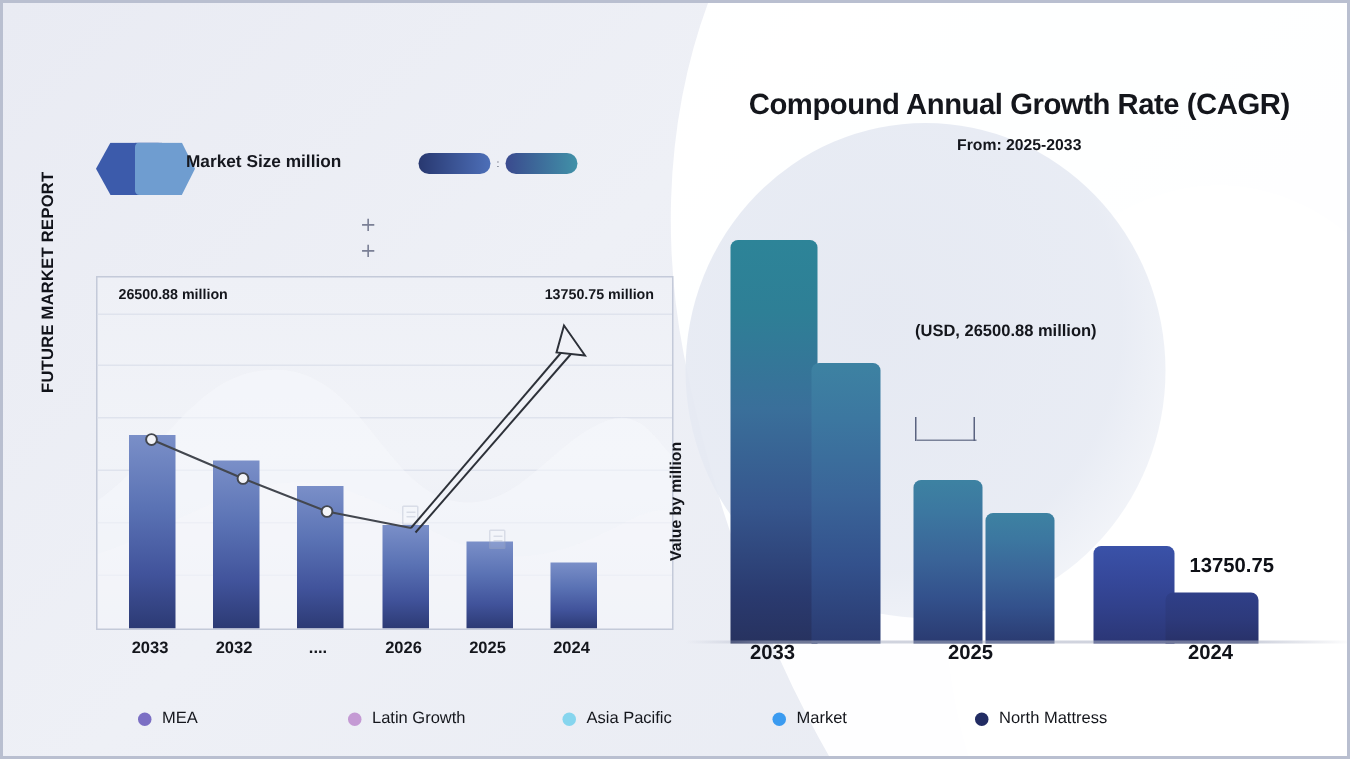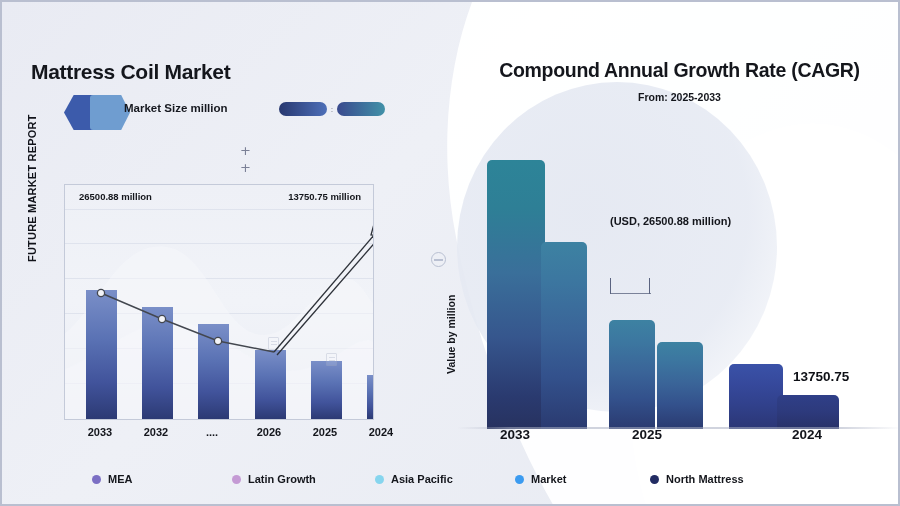--- a/index.html
+++ b/index.html
@@ -106,21 +106,21 @@
     position: absolute; left: 24px; top: 236px;
     width: 180px;
     transform: rotate(-90deg); transform-origin: 12px 12px;
     font-size: 11px; font-weight: bold; color: #11131a;
     letter-spacing: 0.2px; white-space: nowrap;
   }
 
   
   .plot-frame {
     position: absolute; left: 62px; top: 182px;
-    width: 310px; height: 236px;
+    width: 385px; height: 236px;
     background: linear-gradient(180deg, #eef0f6 0%, #f1f3f8 50%, #e9ecf4 100%);
     border: 1px solid #c4cad9;
     overflow: hidden;
   }
   .grid-line { position: absolute; left: 0; width: 100%; height: 1px; background: #dfe3ed; }
   .area-bg {
     position: absolute; left: 0; bottom: 0; width: 100%; height: 100%;
     opacity: 0.55;
   }
 
@@ -156,21 +156,21 @@
     width: 44px; margin-left: -22px;
   }
 
   
   .bottom-legend {
     position: absolute; left: 0; top: 464px; width: 900px; height: 26px;
     display: flex; align-items: center;
   }
   .bl-item { position: absolute; display: flex; align-items: center; gap: 7px; }
   .bl-dot { width: 9px; height: 9px; border-radius: 50%; }
-  .bl-text { font-size: 11px; font-weight: bold; color: #14161c; white-space: nowrap; }
+  .bl-text { font-size: 11px; font-weight: normal; color: #14161c; white-space: nowrap; }
 
   
   .right-panel { position: absolute; left: 455px; top: 0; width: 445px; height: 506px; }
 
   .cagr-title {
     position: absolute; left: 0; top: 57px; width: 445px;
     text-align: center; font-size: 19.5px; font-weight: bold;
     color: #14161c; letter-spacing: -0.3px; white-space: nowrap;
   }
   .cagr-range {
@@ -244,21 +244,20 @@
 <body>
 
 <div id="infographic">
 
   <div class="swoosh"></div>
   <div class="swoosh2"></div>
   <div class="blob-tint"></div>
 
   <div class="left-panel">
 
-    <div class="main-title">Mattress Coil Market</div>
 
     <div class="brand-mark">
       <div class="hexA"></div>
       <div class="hexB"></div>
     </div>
 
     <div class="series-label">Market Size million</div>
 
     <div class="pill-group">
       <div class="pill one"></div>

